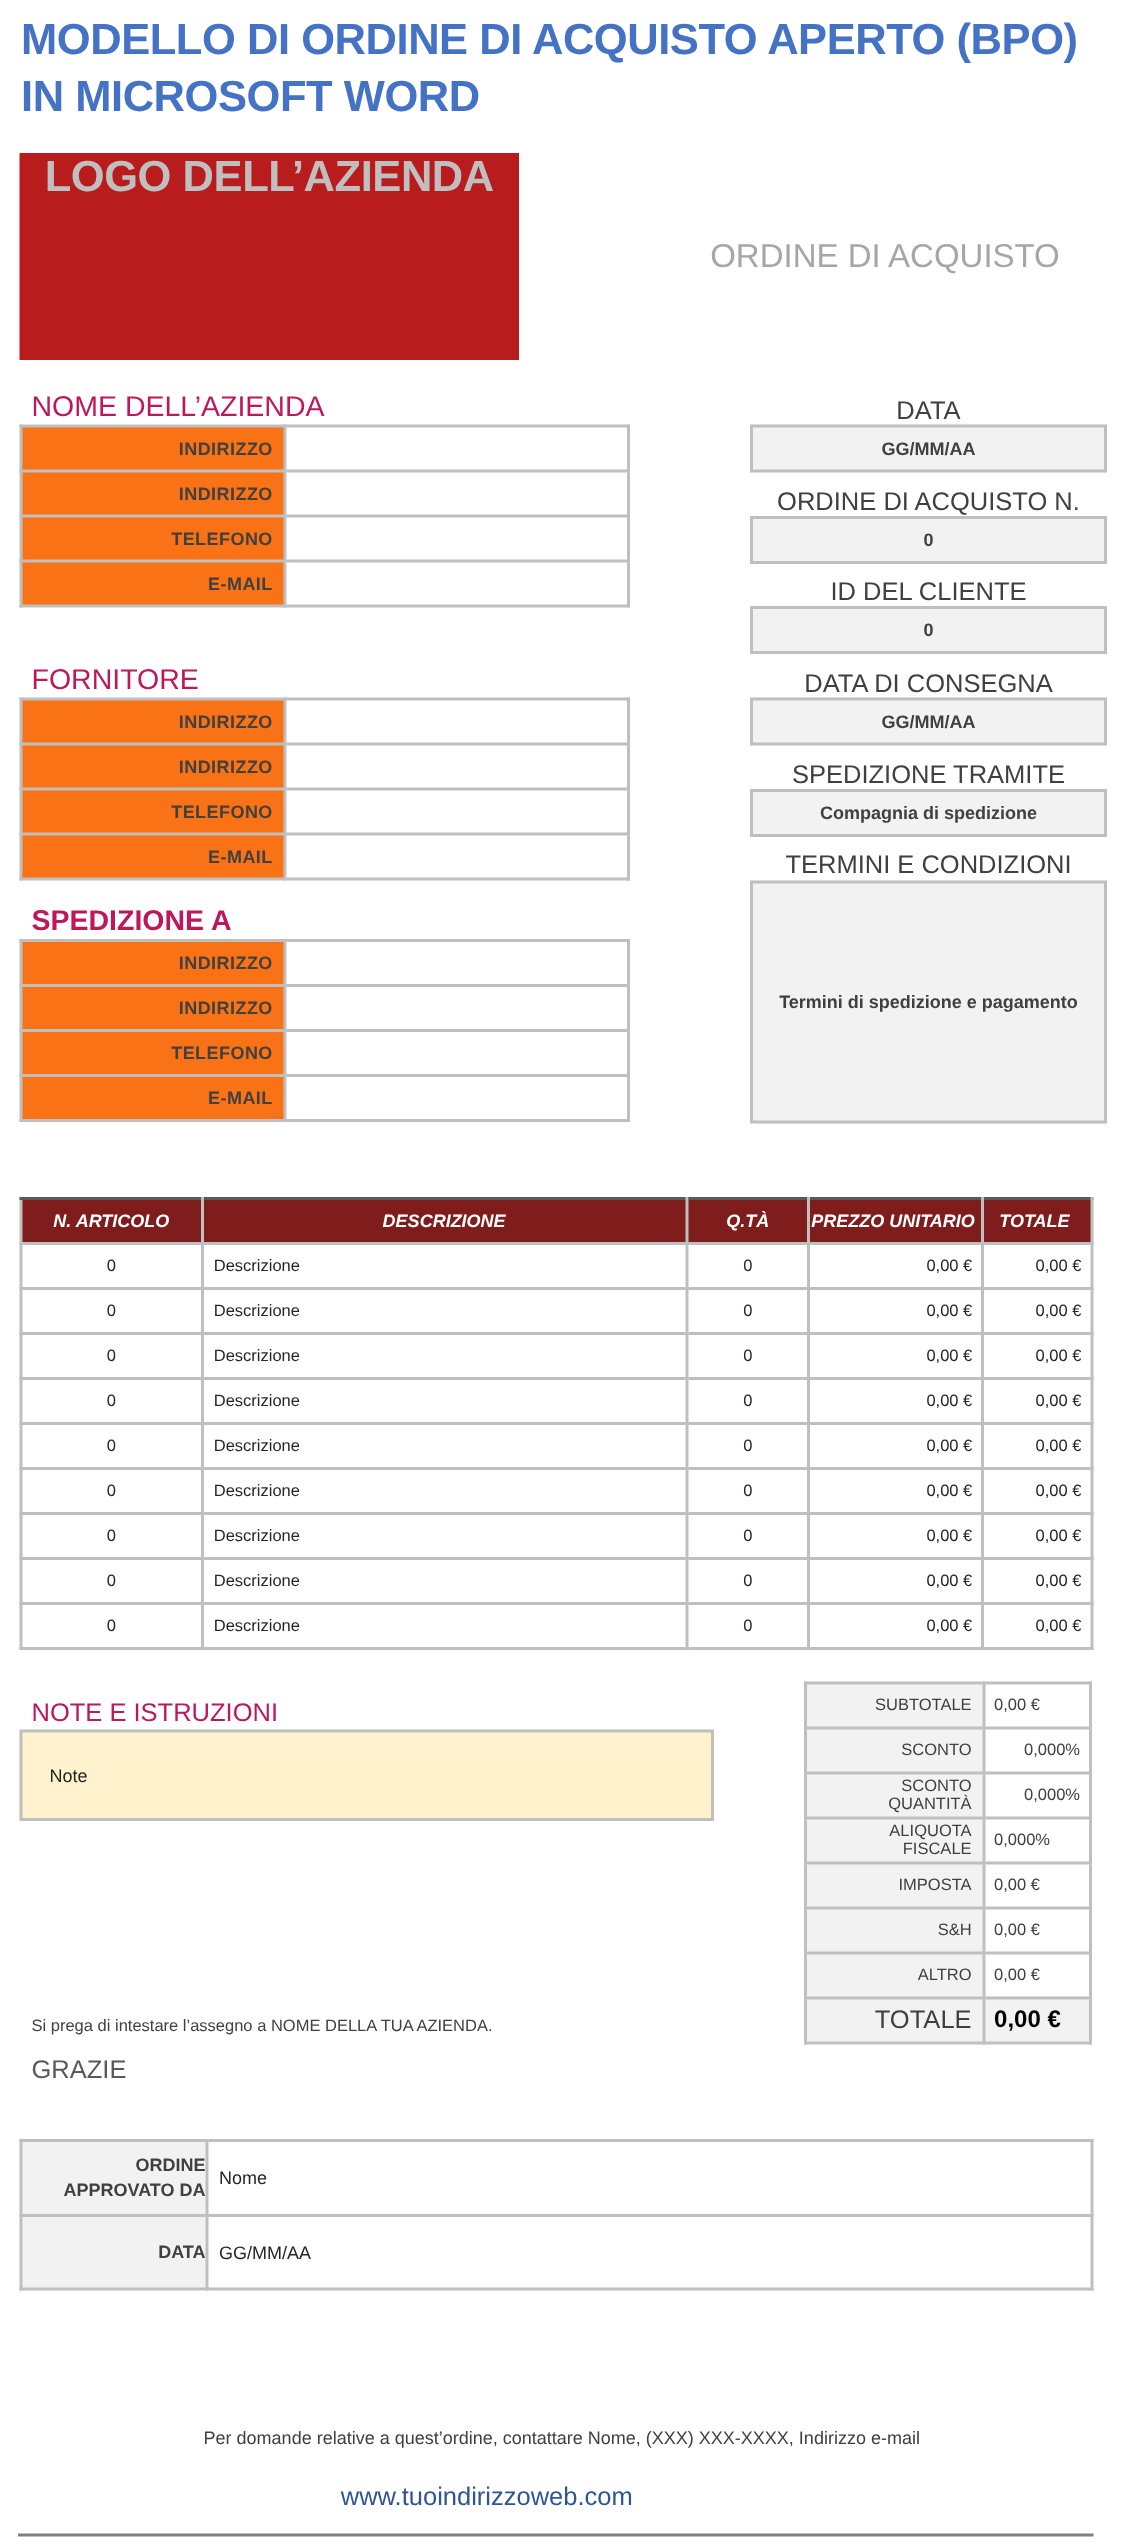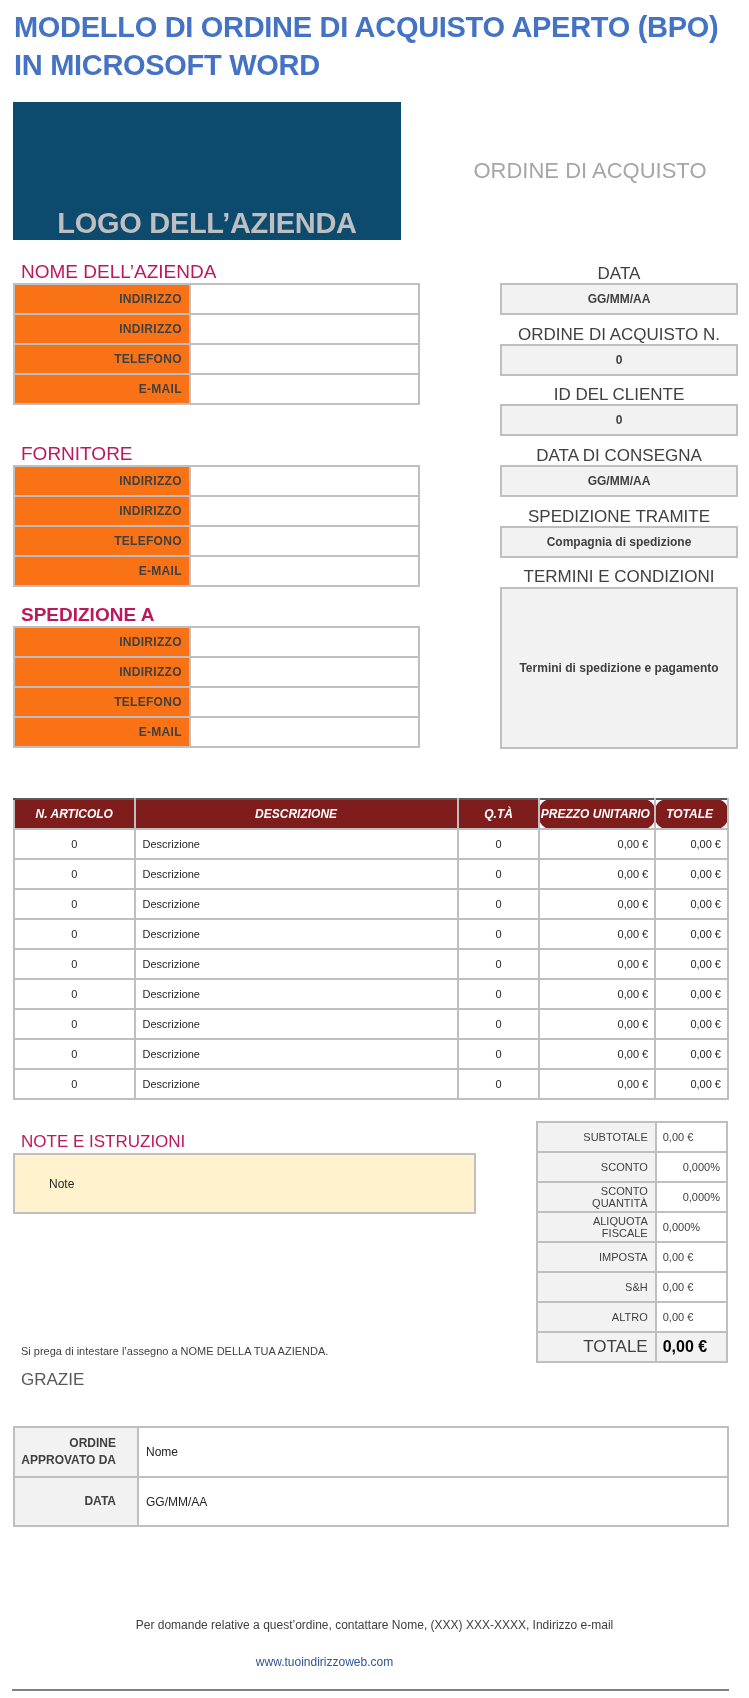--- a/index.html
+++ b/index.html
@@ -2,21 +2,21 @@
 <html><head>
 <meta charset="utf-8">
 <style>
   * { box-sizing: border-box; margin: 0; padding: 0; }
   html, body { width: 749px; height: 1698px; background: #ffffff; overflow: hidden; }
   body { position: relative; font-family: "Liberation Sans", "DejaVu Sans", sans-serif; color: #333; }
   .abs { position: absolute; }
 
   .doc-title { left: 14px; top: 8px; width: 730px; font-size: 29px; line-height: 38px; font-weight: bold; color: #4472c4; letter-spacing: -0.3px; }
 
-  .logo-box { left: 13px; top: 102px; width: 388px; height: 138px; background: #0c4a6e; display: flex; align-items: flex-end; justify-content: center; }
+  .logo-box { left: 13px; top: 102px; width: 333px; height: 138px; background: #b91c1c; display: flex; align-items: flex-start; justify-content: center; }
   .logo-text { font-size: 29px; font-weight: bold; color: #bfbfbf; letter-spacing: -0.3px; }
   .po-heading { left: 440px; top: 158px; width: 300px; text-align: center; font-size: 22px; color: #a6a6a6; }
 
   .sec-label { font-size: 19px; color: #be185d; line-height: 22px; }
 
   .info-table { border: 2px solid #bfbfbf; border-collapse: collapse; }
   .info-table td { border: 2px solid #bfbfbf; height: 30px; }
   .info-table td.lbl { background: #f97316; width: 175px; text-align: right; padding-right: 7px; font-size: 12px; font-weight: bold; color: #404040; letter-spacing: 0.3px; }
   .info-table td.val { background: #fff; width: 228px; }
 
@@ -26,43 +26,43 @@
 
   .items { left: 13px; top: 798px; width: 716px; border-collapse: collapse; }
   .items th { background: #7f1d1d; color: #fff; font-size: 12px; font-weight: bold; height: 30px; border: 2px solid #bfbfbf; border-top-color: #595959; font-style: italic; }
   .items td { height: 30px; border: 2px solid #bfbfbf; font-size: 11px; color: #262626; }
   .items .c1 { width: 124px; text-align: center; }
   .items .c2 { width: 338px; text-align: left; padding-left: 7px; }
   .items .c3 { width: 85px; text-align: center; }
   .items .c4 { width: 119px; text-align: right; padding-right: 6px; }
   .items .c5 { width: 74px; text-align: right; padding-right: 6px; }
   .items th.c2 { text-align: center; padding-left: 0; }
-  .items th.c4, .items th.c5 { text-align: center; padding-right: 4px; border-radius: 12px; }
-
-  .notes-box { left: 13px; top: 1153px; width: 463px; height: 61px; background: #fff2cc; border: 2px solid #bfbfbf; display: flex; align-items: center; padding-left: 34px; font-size: 12px; color: #262626; }
+  .items th.c4, .items th.c5 { text-align: center; padding-right: 4px; }
+
+  .notes-box { left: 13px; top: 1153px; width: 463px; height: 61px; background: #fff2cc; border: 2px solid #bfbfbf; display: flex; align-items: center; padding-left: 18px; font-size: 12px; color: #262626; }
 
   .summary { left: 536px; top: 1121px; width: 192px; border-collapse: collapse; }
   .summary td { border: 2px solid #bfbfbf; height: 30px; font-size: 11px; color: #404040; }
   .summary td.s-lbl { background: #f2f2f2; width: 120px; text-align: right; padding-right: 7px; line-height: 12px; }
   .summary td.s-val { background: #fff; width: 72px; padding-left: 6px; }
   .summary td.s-val.right { text-align: right; padding-right: 6px; padding-left: 0; }
   .summary tr.total td { background: #f2f2f2; height: 30px; }
   .summary tr.total td.s-lbl { font-size: 17px; color: #404040; }
   .summary tr.total td.s-val { font-size: 16px; font-weight: bold; color: #000; background: #f2f2f2; }
 
   .cheque-note { left: 21px; top: 1345px; font-size: 11px; color: #404040; }
   .thanks { left: 21px; top: 1370px; font-size: 17px; color: #595959; }
 
   .approval { left: 13px; top: 1426px; width: 716px; border-collapse: collapse; }
   .approval td { border: 2px solid #bfbfbf; font-size: 12px; color: #262626; }
-  .approval td.a-lbl { background: #f2f2f2; width: 124px; text-align: right; padding-right: 21px; font-weight: bold; color: #404040; line-height: 17px; }
+  .approval td.a-lbl { background: #f2f2f2; width: 124px; text-align: right; padding-right: 0; font-weight: bold; color: #404040; line-height: 17px; }
   .approval td.a-val { padding-left: 7px; }
 
   .contact { left: 0; top: 1618px; width: 749px; text-align: center; font-size: 12px; color: #404040; }
-  .website { left: 0; top: 1655px; width: 649px; text-align: center; font-size: 12px; color: #2f5597; }
+  .website { left: 0; top: 1655px; width: 649px; text-align: center; font-size: 17px; color: #2f5597; }
   .bottom-rule { left: 12px; top: 1689px; width: 717px; height: 2px; background: #808080; }
 </style>
 </head>
 <body>
 
 <div class="abs doc-title">MODELLO DI ORDINE DI ACQUISTO APERTO (BPO) IN MICROSOFT WORD</div>
 
 <div class="abs logo-box">
   <span class="logo-text">LOGO DELL’AZIENDA</span>
 </div>

